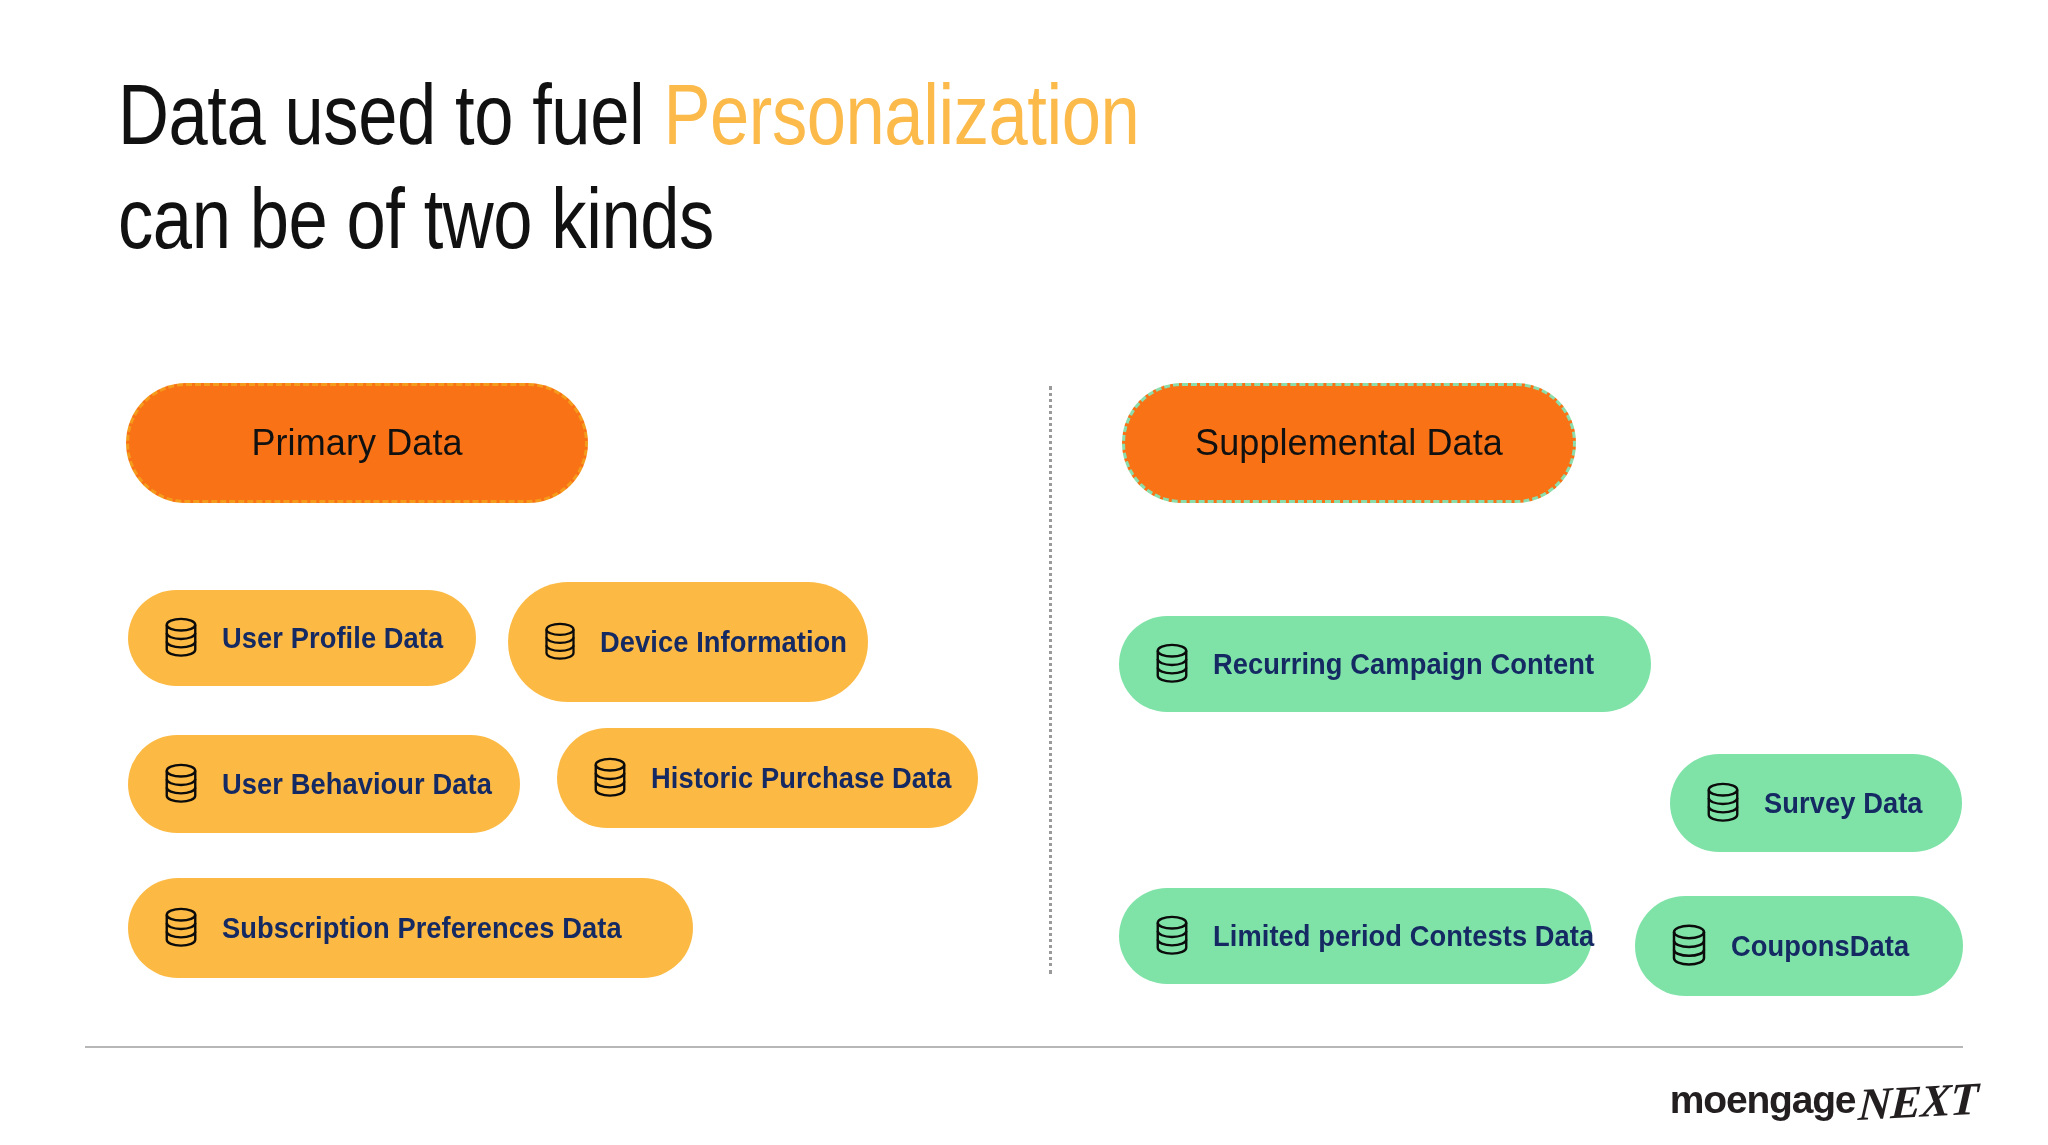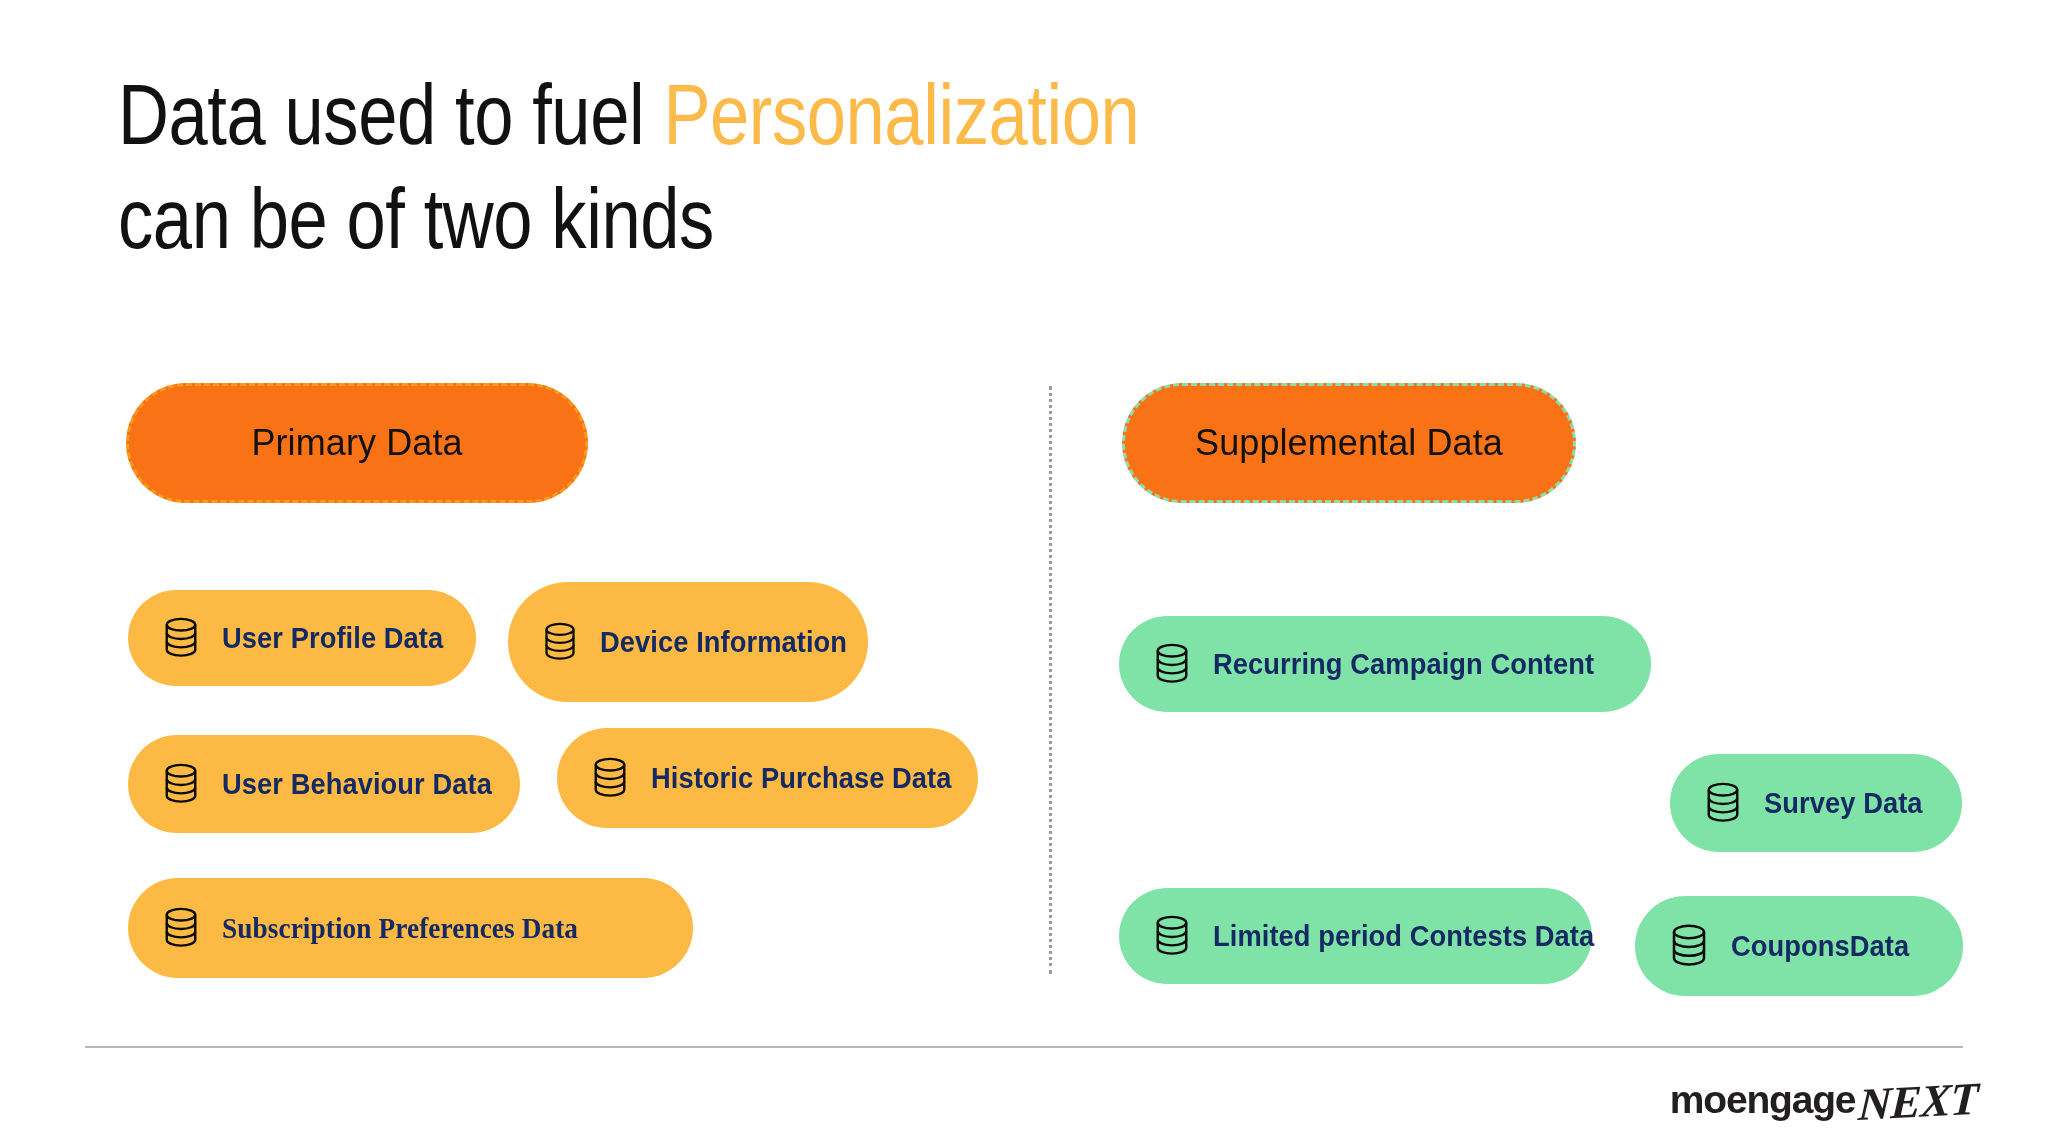--- a/index.html
+++ b/index.html
@@ -163,21 +163,21 @@
   <div class="pill amber" style="left:557px;top:728px;width:421px;height:100px;">
     <svg class="db-icon" width="38" height="42" viewBox="0 0 24 26" fill="none">
       <ellipse cx="12" cy="4.6" rx="9" ry="3.7" stroke="#0B0B0B" stroke-width="1.5"></ellipse>
       <path d="M3 4.6v15.8c0 2.05 4.03 3.7 9 3.7s9-1.65 9-3.7V4.6" stroke="#0B0B0B" stroke-width="1.5"></path>
       <path d="M3 9.9c0 2.05 4.03 3.7 9 3.7s9-1.65 9-3.7" stroke="#0B0B0B" stroke-width="1.5"></path>
       <path d="M3 15.2c0 2.05 4.03 3.7 9 3.7s9-1.65 9-3.7" stroke="#0B0B0B" stroke-width="1.5"></path>
     </svg>
     <span class="pill-label">Historic Purchase Data</span>
   </div>
 
-  <div class="pill amber" style="left:128px;top:878px;width:565px;height:100px;font-family:Liberation Serif, serif;">
+  <div class="pill amber" style="left:128px;top:878px;width:565px;height:100px;">
     <svg class="db-icon" width="38" height="42" viewBox="0 0 24 26" fill="none">
       <ellipse cx="12" cy="4.6" rx="9" ry="3.7" stroke="#0B0B0B" stroke-width="1.5"></ellipse>
       <path d="M3 4.6v15.8c0 2.05 4.03 3.7 9 3.7s9-1.65 9-3.7V4.6" stroke="#0B0B0B" stroke-width="1.5"></path>
       <path d="M3 9.9c0 2.05 4.03 3.7 9 3.7s9-1.65 9-3.7" stroke="#0B0B0B" stroke-width="1.5"></path>
       <path d="M3 15.2c0 2.05 4.03 3.7 9 3.7s9-1.65 9-3.7" stroke="#0B0B0B" stroke-width="1.5"></path>
     </svg>
     <span class="pill-label">Subscription Preferences Data</span>
   </div>
 
   <div class="pill green" style="left:1119px;top:598px;width:532px;height:96px;">

